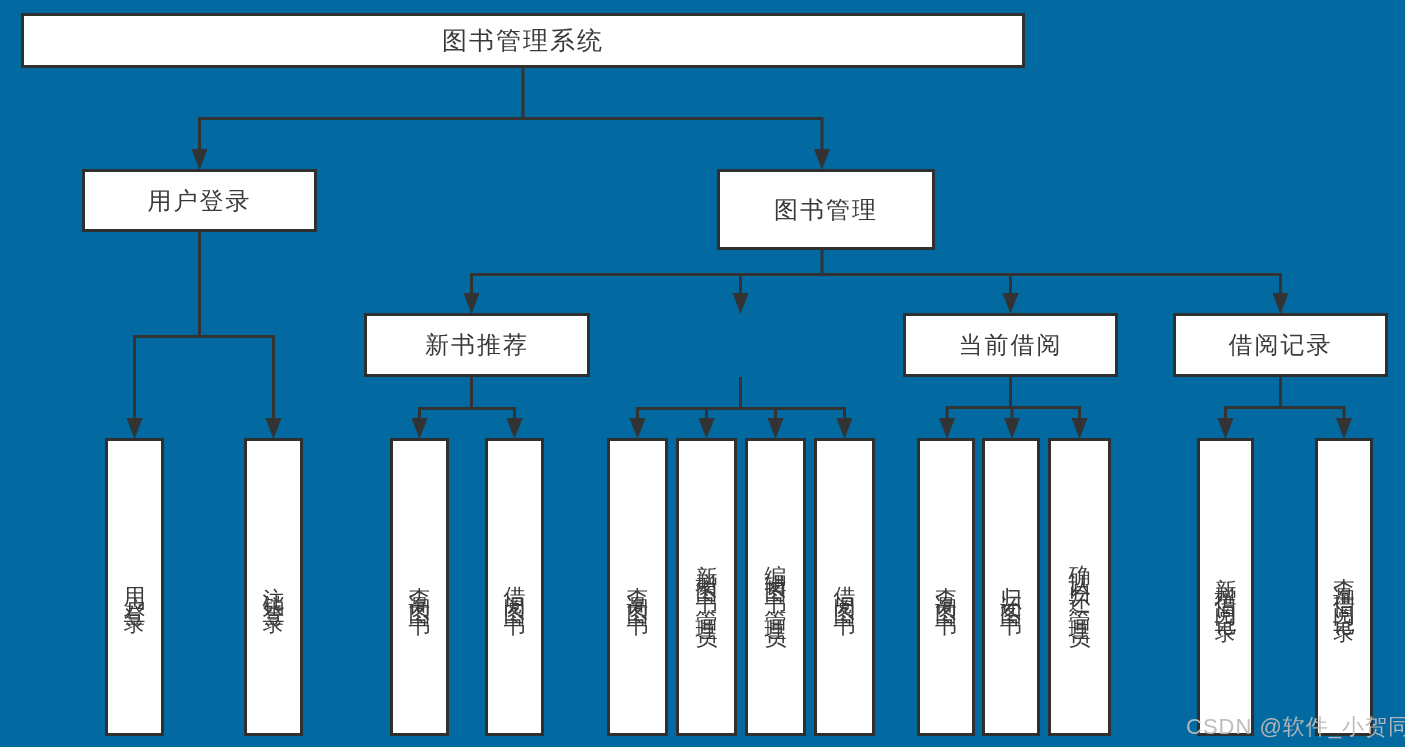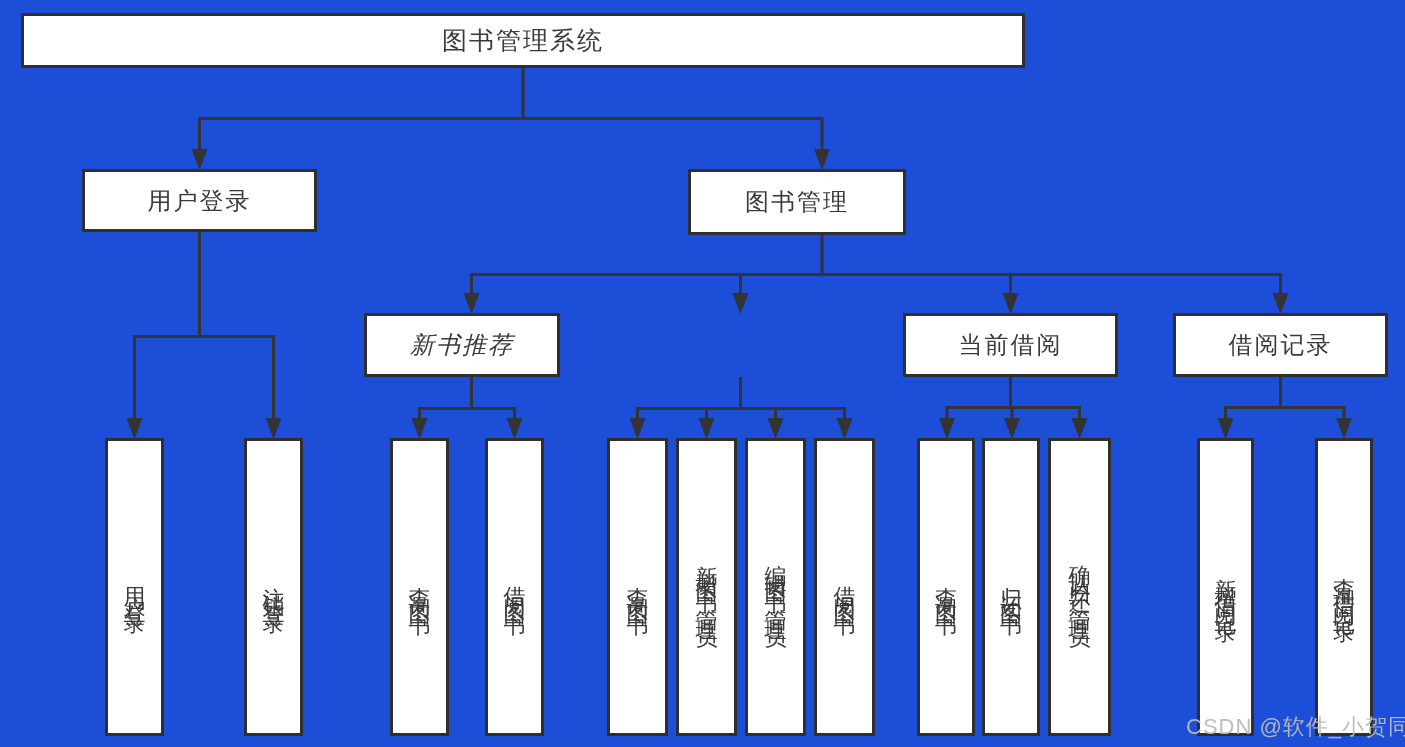--- a/index.html
+++ b/index.html
@@ -1,20 +1,20 @@
 <!DOCTYPE html>
 <html><head>
 <meta charset="utf-8">
 <style>
   html, body { margin: 0; padding: 0; background: #ffffff; }
   .canvas {
     position: relative;
     width: 1405px;
     height: 747px;
-    background: #1d4ed8;
+    background: #0369a1;
     overflow: hidden;
     font-family: "Liberation Sans", "DejaVu Sans", sans-serif;
     color: #333333;
   }
   svg.connectors {
     position: absolute;
     left: 0; top: 0;
     width: 1405px; height: 747px;
   }
   svg.connectors path { stroke: #333333; stroke-width: 3; fill: none; }
@@ -115,25 +115,25 @@
     <polygon points="1336,418 1352,418 1344,439"></polygon>
   </svg>
 
   <div class="box" style="left:21px; top:13px; width:1004px; height:55px;">
     <span class="hlabel root-label">图书管理系统</span>
   </div>
 
   <div class="box" style="left:82px; top:169px; width:235px; height:63px;">
     <span class="hlabel">用户登录</span>
   </div>
-  <div class="box" style="left:688px; top:169px; width:218px; height:66px;">
+  <div class="box" style="left:717px; top:169px; width:218px; height:81px;">
     <span class="hlabel">图书管理</span>
   </div>
 
-  <div class="box" style="left:364px; top:313px; width:196px; height:64px;font-style:italic;">
+  <div class="box" style="left:364px; top:313px; width:226px; height:64px;">
     <span class="hlabel">新书推荐</span>
   </div>
   <div class="box" style="left:903px; top:313px; width:215px; height:64px;font-family:Liberation Mono, monospace;">
     <span class="hlabel">当前借阅</span>
   </div>
   <div class="box" style="left:1173px; top:313px; width:215px; height:64px;">
     <span class="hlabel">借阅记录</span>
   </div>
 
   <div class="box vbox" style="left:105px; width:59px;">

